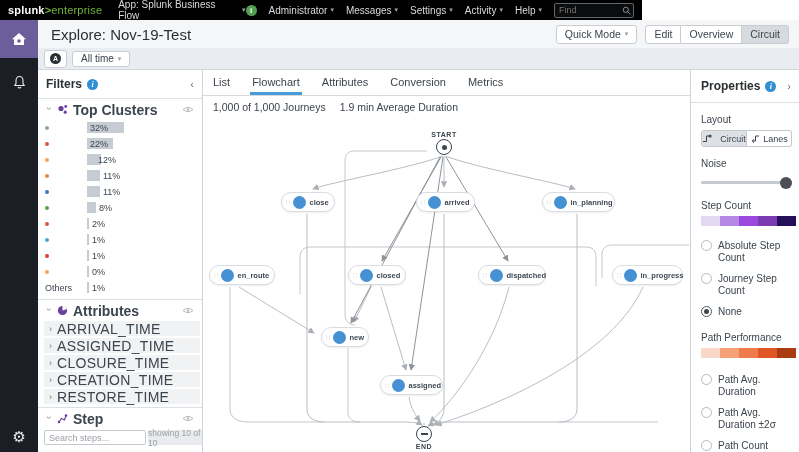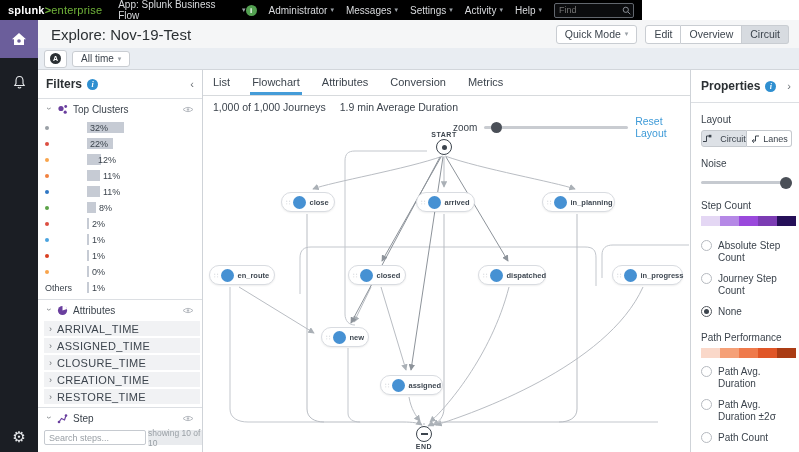--- a/index.html
+++ b/index.html
@@ -58,33 +58,33 @@
   
   .sidebar{position:absolute;left:38px;top:70px;width:165px;height:382px;background:#fff;
            border-right:1px solid #cfd3d8;box-sizing:border-box;}
   .sb-head{height:28px;display:flex;align-items:center;gap:5px;padding:0 8px;border-bottom:1px solid #dcdfe3;}
   .sb-title{font-size:12px;font-weight:700;color:#2b3033;}
   .info-i{width:11px;height:11px;border-radius:50%;background:#2f8fd0;color:#fff;font-size:8px;font-weight:700;
           display:inline-flex;align-items:center;justify-content:center;font-family:"Liberation Serif",serif;font-style:italic;}
   .collapse{margin-left:auto;color:#6b7075;font-size:11px;}
   .sec-head{height:17px;display:flex;align-items:center;gap:5px;padding:0 8px;margin-top:2px;}
   .chev-down{display:inline-block;transform:rotate(90deg);color:#6b7075;font-size:9px;width:6px;}
-  .sec-label{font-size:10px;font-weight:400;color:#3c444d;flex:1;}
+  .sec-label{font-size:14px;font-weight:700;color:#3c444d;flex:1;}
   .sec-divider{border:none;border-top:1px solid #dcdfe3;margin:3px 0 0 0;}
   .cl-rows{margin-top:2px;}
   .cl-row{height:16px;position:relative;}
   .cl-dot{width:4px;height:4px;border-radius:50%;position:absolute;left:7px;top:6px;}
   .cl-bar{position:absolute;left:49px;top:2px;height:11px;background:#c6cbd4;}
   .cl-label{position:absolute;font-size:9px;color:#3c444d;top:3px;}
   .cl-others-label{position:absolute;left:7px;top:3px;font-size:9px;color:#3c444d;}
   .attr-rows{margin-top:2px;}
   .attr-row{height:15px;margin:0 2px 2px 6px;background:#f1f2f4;display:flex;align-items:center;
             padding-left:5px;gap:5px;}
   .attr-chev{color:#6b7075;font-size:9px;}
-  .attr-label{font-size:11px;color:#3c444d;letter-spacing:.3px;}
+  .attr-label{font-size:14px;color:#3c444d;letter-spacing:.3px;}
   .step-row{display:flex;padding:3px 0 0 6px;gap:2px;align-items:center;}
   .search-input{width:102px;height:15px;border:1px solid #c6cad0;border-radius:2px;font-size:9px;color:#5a5f66;
                 padding:0 4px;box-sizing:border-box;outline:none;font-family:"Liberation Sans",sans-serif;}
   .search-input::placeholder{color:#9aa0a6;}
   .showing{width:54px;height:15px;background:#e9ebee;color:#9aa0a6;font-size:8.5px;display:flex;
            align-items:center;justify-content:center;}
 
   
   .main{position:absolute;left:203px;top:70px;width:487px;height:382px;background:#fff;}
   .tabs{height:26px;border-bottom:1px solid #d7dadd;display:flex;gap:22px;padding-left:10px;
@@ -373,27 +373,20 @@
         <div class="tab">Attributes</div>
         <div class="tab">Conversion</div>
         <div class="tab">Metrics</div>
       </div>
     <div class="stats">
       <span>1,000 of 1,000 Journeys</span>
       <span>1.9 min Average Duration</span>
     </div>
 
     <div class="flowarea">
-      <div class="zoomrow">
-        <span class="zoom-label">zoom</span>
-        <div class="zoom-track">
-            <div class="zoom-knob"></div>
-          </div>
-        <span class="reset">Reset Layout</span>
-      </div>
 
       <svg class="edges" width="487" height="340" viewBox="0 0 487 340">
         <defs>
           <marker id="ah" viewBox="0 0 8 8" refX="7" refY="4" markerWidth="6.5" markerHeight="6.5" orient="auto">
               <path d="M0,0 L8,4 L0,8 Z" fill="#8d939a"></path>
             </marker>
           <marker id="ahl" viewBox="0 0 8 8" refX="7" refY="4" markerWidth="6.5" markerHeight="6.5" orient="auto">
               <path d="M0,0 L8,4 L0,8 Z" fill="#aab0b6"></path>
             </marker>
         </defs>
@@ -545,21 +538,21 @@
       </div>
 
     <div class="rp-label" style="margin-top:14px;">Path Performance</div>
     <div class="grad" id="path-grad">
         <div style="background: rgb(250, 216, 201);"></div>
         <div style="background: rgb(245, 160, 119);"></div>
         <div style="background: rgb(239, 122, 75);"></div>
         <div style="background: rgb(224, 86, 39);"></div>
         <div style="background: rgb(170, 60, 20);"></div>
       </div>
-    <div class="radio-group" id="path-radios" style="margin-top:8px;">
+    <div class="radio-group" id="path-radios" style="margin-top:16px;">
         <div class="radio-row">
           <span class="radio"></span>
           <span class="radio-label">Path Avg. Duration</span>
         </div>
         <div class="radio-row">
           <span class="radio"></span>
           <span class="radio-label">Path Avg. Duration ±2σ</span>
         </div>
         <div class="radio-row">
           <span class="radio"></span>

